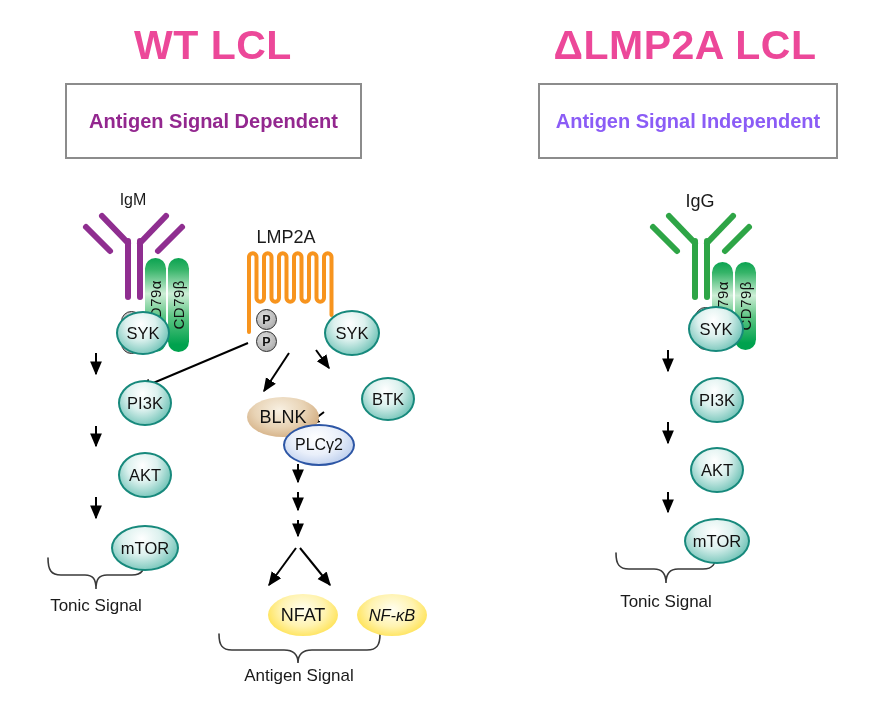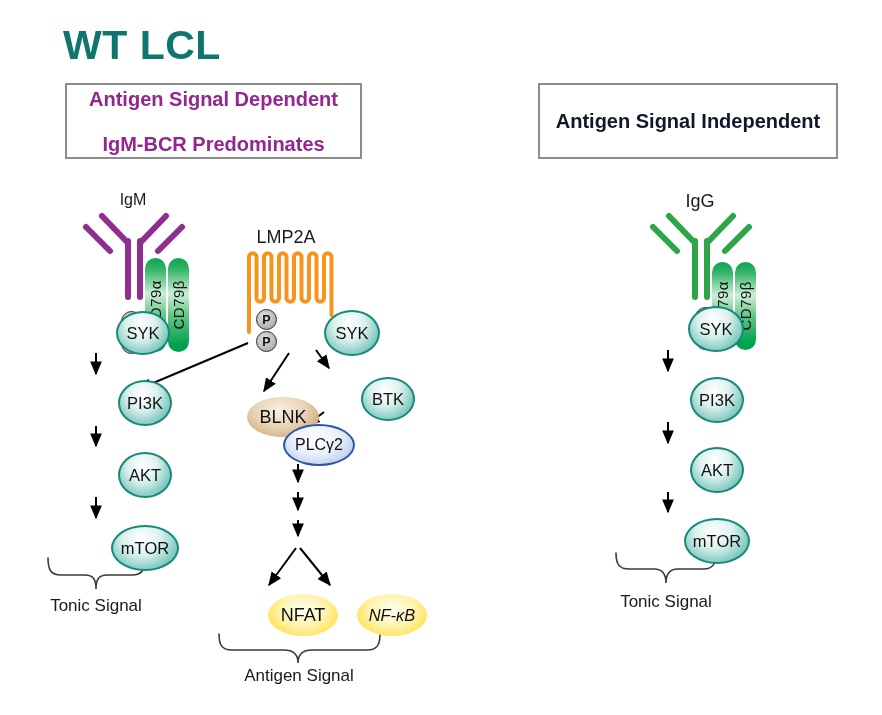--- a/index.html
+++ b/index.html
@@ -1,24 +1,24 @@
 <!DOCTYPE html>
 <html><head>
 <meta charset="utf-8">
 <style>
   html,body{margin:0;padding:0;background:#ffffff;}
   #figure{position:relative;width:882px;height:715px;background:#ffffff;
           font-family:"Liberation Sans",sans-serif;overflow:hidden;}
   .abs{position:absolute;}
-  .title{font-size:41px;font-weight:600;color:#0f766e;text-align:left;letter-spacing:0.5px;}
+  .title{font-size:41px;font-weight:600;color:#ec4899;text-align:center;letter-spacing:0.5px;}
   .subtitle-box{border:2px solid #8c8c8c;background:#ffffff;text-align:center;
                 display:flex;flex-direction:column;justify-content:center;gap:19px;}
   .subtitle-box div{font-size:20px;font-weight:600;line-height:26px;}
   .purple-text{color:#93278F;}
-  .green-text{color:#0f172a;}
+  .green-text{color:#8b5cf6;}
   .small-label{font-size:17px;color:#1a1a1a;text-align:center;}
   .oval{position:absolute;border-radius:50%;display:flex;align-items:center;
         justify-content:center;font-size:16.5px;color:#111;white-space:nowrap;margin-left:47px;}
   .teal{border:2px solid #17897c;
         background:radial-gradient(ellipse at 45% 28%,#ffffff 0%,#dcf1ee 38%,#7cc8bd 75%,#35a79a 100%);}
   .yellow{background:radial-gradient(ellipse at 50% 38%,#fffef2 0%,#fff3b0 45%,#ffe14d 80%,#f0c414 100%);}
   .tan{background:radial-gradient(ellipse at 45% 32%,#f8f0e2 0%,#e8d3b5 45%,#d0a87a 82%,#bf8f62 100%);font-size:18px;}
   .blue{border:2.5px solid #2d56a5;
         background:radial-gradient(ellipse at 45% 32%,#ffffff 0%,#e9effa 45%,#a9c0e8 95%);font-size:16px;}
   .capsule{position:absolute;border-radius:11px;display:flex;align-items:center;justify-content:center;
@@ -98,24 +98,24 @@
     </g>
 
     <g stroke="#3a3a3a" stroke-width="1.6" fill="none" stroke-linecap="round">
       <path d="M48,558 C48,570 51,575 61,575 L85,575 C93,575 96,579 96,589 C96,579 99,575 107,575 L132,575 C142,575 145,570 145,558"></path>
       <path d="M616,553 C616,564 619,569 629,569 L654,569 C662,569 666,573 666,583 C666,573 670,569 678,569 L703,569 C713,569 716,564 716,553"></path>
       <path d="M219,634 C219,645 222,650 232,650 L284,650 C293,650 298,654 298,663 C298,654 303,650 312,650 L367,650 C377,650 380,645 380,634"></path>
     </g>
   </svg>
 
   <div class="abs title layer2" style="left:63px;top:22px;width:300px;">WT LCL</div>
+  <div class="abs title layer2" style="left:535px;top:22px;width:300px;">ΔLMP2A LCL</div>
 
   <div class="abs subtitle-box layer2" style="left:65px;top:83px;width:293px;height:72px;">
     <div class="purple-text">Antigen Signal Dependent</div>
-    <div class="purple-text">IgM-BCR Predominates</div>
   </div>
 
   <div class="abs subtitle-box layer2" style="left:538px;top:83px;width:296px;height:72px;">
     <div class="green-text">Antigen Signal Independent</div>
   </div>
 
   <div class="abs small-label layer2" style="left:93px;top:191px;width:80px;font-size:16px;">IgM</div>
   <div class="abs small-label layer2" style="left:246px;top:227px;width:80px;font-size:18px;">LMP2A</div>
   <div class="abs small-label layer2" style="left:660px;top:191px;width:80px;font-size:18px;">IgG</div>
 

